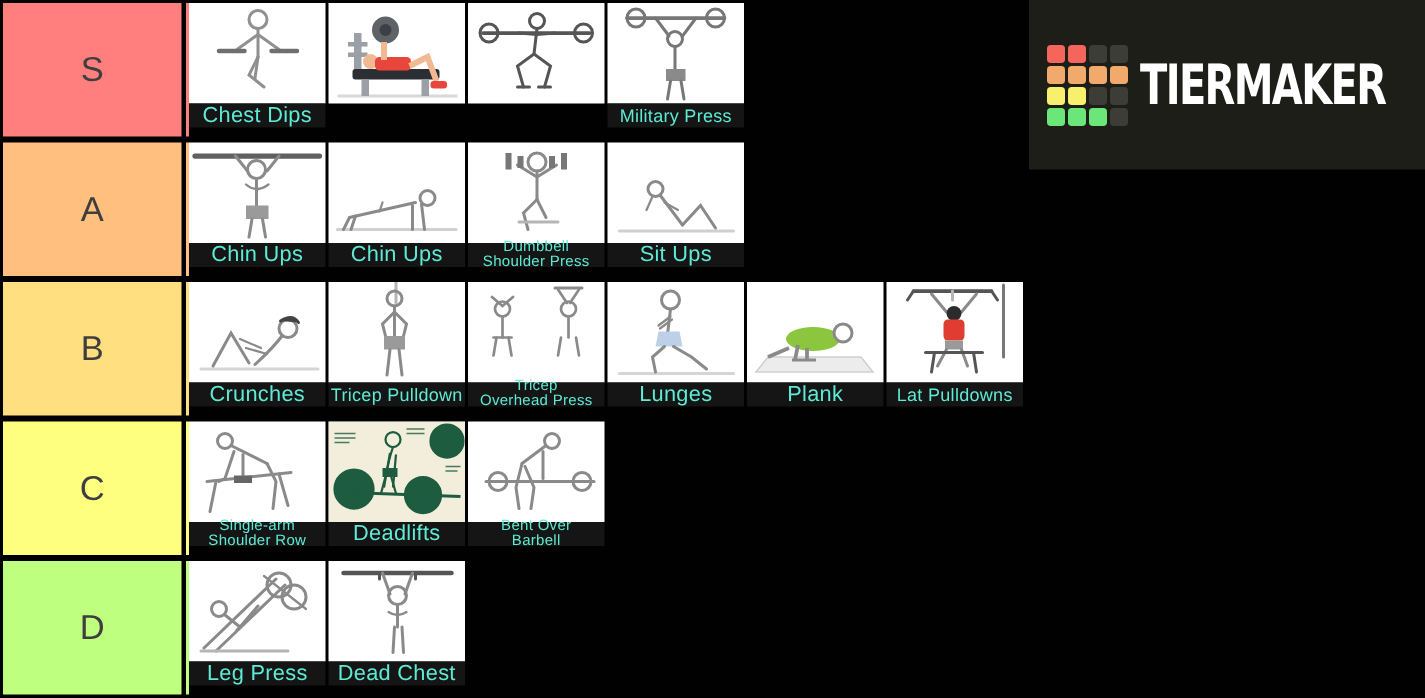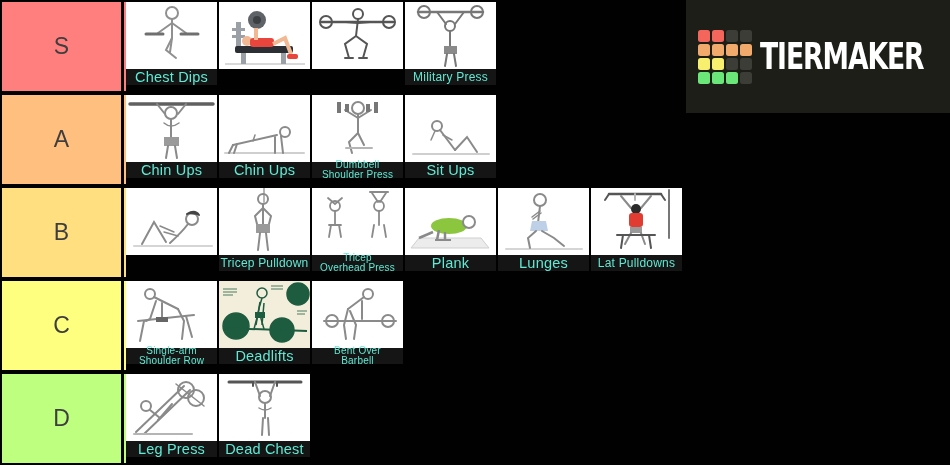--- a/index.html
+++ b/index.html
@@ -208,20 +208,21 @@
             <g fill="none" stroke="#8a8a8a" stroke-width="2" stroke-linecap="round">
               <line x1="8" y1="58" x2="86" y2="58" stroke="#d5d5d5"></line>
               <path d="M16 56 L28 34 L40 54"></path>
               <path d="M44 55 Q56 44 62 36"></path>
               <circle cx="66" cy="31" r="6"></circle>
               <path d="M61 26 Q69 21 73 27" fill="#444" stroke="#444"></path>
               <path d="M48 44 L34 38 M52 48 L38 44" stroke-width="1.5"></path>
             </g>
           </svg>
         </div>
+        <div class="band lg">Crunches</div>
       </div>
       <div class="card">
         <div class="art">
           <svg viewBox="0 0 91 67">
             <g fill="none" stroke="#8a8a8a" stroke-width="2" stroke-linecap="round">
               <line x1="45" y1="0" x2="45" y2="14" stroke="#b5b5b5"></line>
               <circle cx="44" cy="11" r="5"></circle>
               <path d="M44 16 V36"></path>
               <path d="M44 20 L52 28 L50 36 M44 20 L36 28 L38 36"></path>
               <rect x="37" y="36" width="14" height="9" fill="#9a9a9a" stroke="none"></rect>
@@ -247,45 +248,45 @@
               <path d="M62 37 L60 49 M72 37 L74 49"></path>
             </g>
           </svg>
         </div>
         <div class="band xs">Tricep
 Overhead Press</div>
       </div>
       <div class="card">
         <div class="art">
           <svg viewBox="0 0 91 67">
-            <polygon points="14,50 76,50 84,60 6,60" fill="#ececec" stroke="#cfcfcf"></polygon>
-            <ellipse cx="44" cy="38" rx="18" ry="8" fill="#8cc63f"></ellipse>
-            <circle cx="64" cy="34" r="6" fill="#ffffff" stroke="#8a8a8a" stroke-width="2"></circle>
-            <path d="M34 42 L32 52 M40 44 L40 52" stroke="#8a8a8a" stroke-width="2.5" fill="none"></path>
-            <path d="M28 44 L14 50" stroke="#8a8a8a" stroke-width="2.5" fill="none"></path>
-            <path d="M30 52 H46" stroke="#8a8a8a" stroke-width="2" fill="none"></path>
-          </svg>
-        </div>
-        <div class="band lg">Plank</div>
-      </div>
-      <div class="card">
-        <div class="art">
-          <svg viewBox="0 0 91 67">
             <g fill="none" stroke="#8a8a8a" stroke-width="2" stroke-linecap="round">
               <line x1="8" y1="61" x2="84" y2="61" stroke="#d5d5d5"></line>
               <circle cx="42" cy="12" r="6"></circle>
               <path d="M42 18 L40 35"></path>
               <path d="M42 23 L34 29 M43 25 L35 31" stroke-width="1.5"></path>
               <polygon points="34,33 48,33 50,43 32,43" fill="#bdd0e8" stroke="none"></polygon>
               <path d="M38 43 L30 50 L32 60"></path>
               <path d="M44 43 L56 50 L66 58"></path>
             </g>
           </svg>
         </div>
         <div class="band lg">Lunges</div>
+      </div>
+      <div class="card">
+        <div class="art">
+          <svg viewBox="0 0 91 67">
+            <polygon points="14,50 76,50 84,60 6,60" fill="#ececec" stroke="#cfcfcf"></polygon>
+            <ellipse cx="44" cy="38" rx="18" ry="8" fill="#8cc63f"></ellipse>
+            <circle cx="64" cy="34" r="6" fill="#ffffff" stroke="#8a8a8a" stroke-width="2"></circle>
+            <path d="M34 42 L32 52 M40 44 L40 52" stroke="#8a8a8a" stroke-width="2.5" fill="none"></path>
+            <path d="M28 44 L14 50" stroke="#8a8a8a" stroke-width="2.5" fill="none"></path>
+            <path d="M30 52 H46" stroke="#8a8a8a" stroke-width="2" fill="none"></path>
+          </svg>
+        </div>
+        <div class="band lg">Plank</div>
       </div>
       <div class="card">
         <div class="art">
           <svg viewBox="0 0 91 67">
             <g fill="none" stroke="#8a8a8a" stroke-width="2" stroke-linecap="round">
               <path d="M18 6 H70" stroke="#555" stroke-width="2.5"></path>
               <path d="M18 6 L14 12 M70 6 L74 12" stroke="#555"></path>
               <path d="M44 6 V12" stroke="#b5b5b5"></path>
               <path d="M30 8 L40 20 M60 8 L50 20"></path>
               <circle cx="45" cy="21" r="5" fill="#2b2b2b" stroke="none"></circle>

